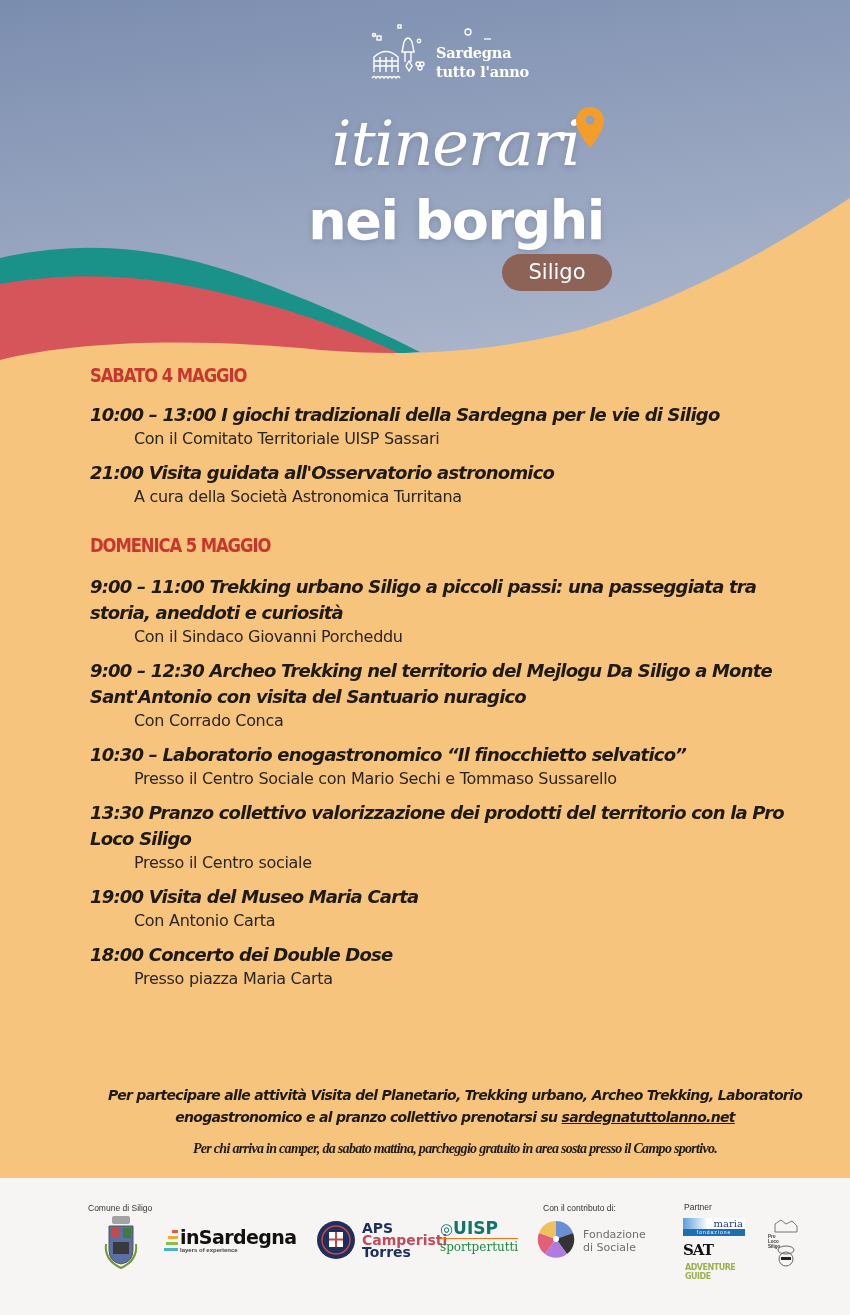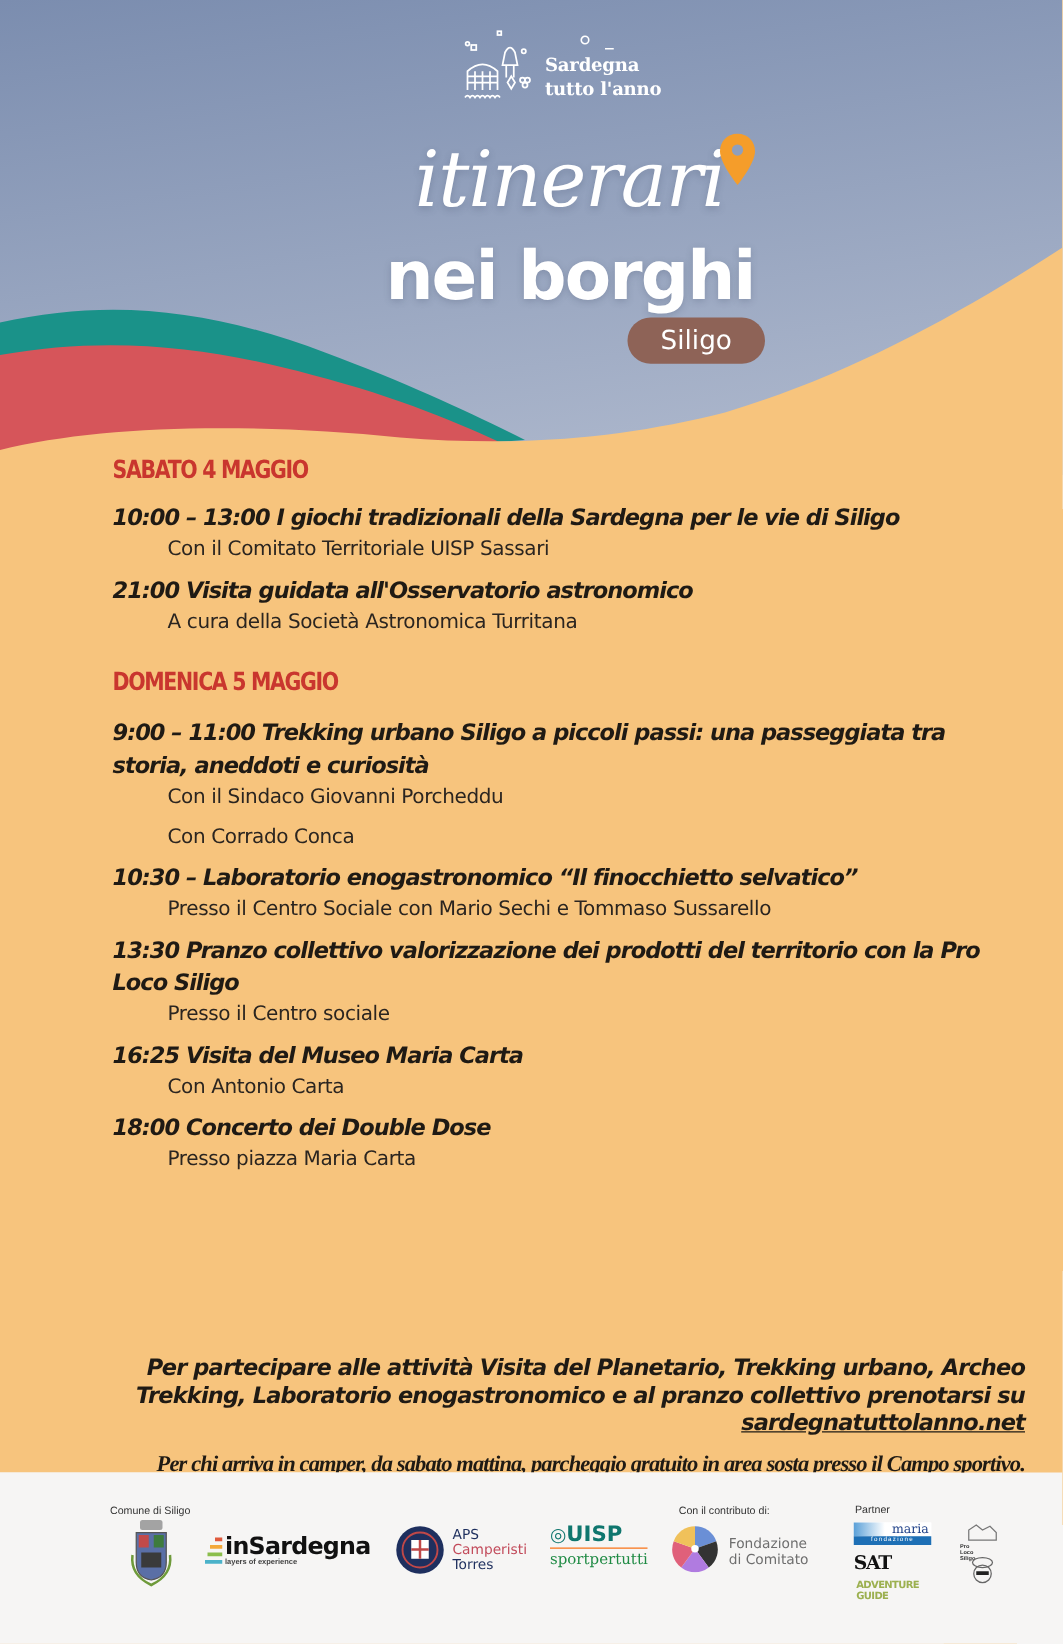--- a/index.html
+++ b/index.html
@@ -17,30 +17,30 @@
   .pin { position: absolute; left: 574px; top: 106px; width: 32px; height: 44px; }
   .title-bold { position: absolute; left: 296px; top: 186px; width: 320px; text-align: center; color: #ffffff; font-family: "DejaVu Sans", sans-serif; font-weight: bold; font-size: 54px; line-height: 70px; letter-spacing: -1.5px; text-shadow: 0 2px 6px rgba(60,70,100,0.25); }
   .location-badge { position: absolute; left: 502px; top: 254px; width: 110px; height: 37px; border-radius: 19px; background: #8e6357; color: #fff; font-family: "DejaVu Sans", sans-serif; font-size: 21px; line-height: 37px; text-align: center; }
 
   .content { position: absolute; left: 90px; top: 360px; width: 730px; }
   .day-title { color: #c9362e; font-family: "DejaVu Sans", sans-serif; font-weight: bold; font-size: 20px; letter-spacing: -1.3px; transform: scaleX(0.82); transform-origin: left center; line-height: 30px; white-space: nowrap; }
   .event { margin-top: 10px; }
   .event-title { color: #1f1a14; font-family: "DejaVu Sans", sans-serif; font-style: italic; font-weight: bold; font-size: 18px; line-height: 26px; letter-spacing: -0.8px; transform-origin: left top; }
   .event-sub { color: #2b2520; font-family: "DejaVu Sans", sans-serif; font-size: 16px; line-height: 22px; letter-spacing: -0.3px; margin-left: 44px; }
 
-  .notes { position: absolute; left: 90px; top: 1084px; width: 730px; text-align: right; color: #1f1a14; font-family: "DejaVu Sans", sans-serif; font-style: italic; font-weight: bold; font-size: 18px; line-height: 22px; letter-spacing: -0.7px; }
+  .notes { position: absolute; left: 90px; top: 1084px; width: 730px; text-align: center; color: #1f1a14; font-family: "DejaVu Sans", sans-serif; font-style: italic; font-weight: bold; font-size: 14px; line-height: 22px; letter-spacing: -0.7px; }
   .notes a { color: #1f1a14; text-decoration: underline; }
   .note2 { margin-top: 10px; font-family: Liberation Serif, serif; }
 
   .footer { position: absolute; left: 0; top: 1178px; width: 755px; height: 137px; background: #f6f5f4; }
   .flabel { position: absolute; font-size: 8.5px; color: #333; font-family: "Liberation Sans", sans-serif; }
   .logo { position: absolute; }
   .insardegna { font-family: "DejaVu Sans", sans-serif; font-weight: bold; font-size: 19px; color: #111; letter-spacing: -0.6px; }
   .insardegna-sub { font-size: 6px; color: #444; font-weight: bold; }
-  .aps-text { font-family: "DejaVu Sans", sans-serif; font-weight: normal; font-size: 11px; line-height: 12px; }
+  .aps-text { font-family: "DejaVu Sans", sans-serif; font-weight: bold; font-size: 14px; line-height: 12px; }
   .uisp-main { font-family: "DejaVu Sans", sans-serif; font-weight: bold; font-size: 17px; color: #0f766e; }
   .uisp-sub { font-family: "DejaVu Serif", serif; font-size: 12px; color: #1e8a43; border-top: 1px solid #f97316; padding-top: 1px; }
   .fond-text { font-family: "DejaVu Sans", sans-serif; font-size: 11px; line-height: 13px; color: #6e6e6e; }
 </style>
 </head>
 <body>
 
 <div class="poster">
 
   <div class="sky">
@@ -108,32 +108,33 @@
       </div>
     </div>
 
     <div style="margin-top:22px">
       <div class="day-title">DOMENICA 5 MAGGIO</div>
       <div class="event" style="margin-top:14px">
         <div class="event-title">9:00 – 11:00 Trekking urbano Siligo a piccoli passi: una passeggiata tra storia, aneddoti e curiosità</div>
         <div class="event-sub">Con il Sindaco Giovanni Porcheddu</div>
       </div>
       <div class="event">
+        <div class="event-title">9:00 – 12:30 Archeo Trekking nel territorio del Mejlogu Da Siligo a Monte Sant'Antonio con visita del Santuario nuragico</div>
         <div class="event-sub">Con Corrado Conca</div>
       </div>
       <div class="event">
         <div class="event-title">10:30 – Laboratorio enogastronomico “Il finocchietto selvatico”</div>
         <div class="event-sub">Presso il Centro Sociale con Mario Sechi e Tommaso Sussarello</div>
       </div>
       <div class="event">
         <div class="event-title">13:30 Pranzo collettivo valorizzazione dei prodotti del territorio con la Pro Loco Siligo</div>
         <div class="event-sub">Presso il Centro sociale</div>
       </div>
       <div class="event">
-        <div class="event-title">16:25 Visita del Museo Maria Carta</div>
+        <div class="event-title">19:00 Visita del Museo Maria Carta</div>
         <div class="event-sub">Con Antonio Carta</div>
       </div>
       <div class="event">
         <div class="event-title">18:00  Concerto dei Double Dose</div>
         <div class="event-sub">Presso piazza Maria Carta</div>
       </div>
     </div>
   </div>
 
   <div class="notes">
@@ -187,21 +188,21 @@
   <svg class="logo" style="left:537px;top:42px" width="38" height="38" viewBox="0 0 38 38">
     <path d="M19,19 L19,1 A18,18 0 0,1 36,13 Z" fill="#6a8fd6"></path>
     <path d="M19,19 L36,13 A18,18 0 0,1 30,34 Z" fill="#333"></path>
     <path d="M19,19 L30,34 A18,18 0 0,1 8,34 Z" fill="#b07be0"></path>
     <path d="M19,19 L8,34 A18,18 0 0,1 2,13 Z" fill="#e0607a"></path>
     <path d="M19,19 L2,13 A18,18 0 0,1 19,1 Z" fill="#f0c15a"></path>
     <circle cx="19" cy="19" r="3" fill="#fff"></circle>
   </svg>
   <div class="logo fond-text" style="left:583px;top:50px">
     <div>Fondazione</div>
-    <div>di Comitato</div>
+    <div>di Sociale</div>
   </div>
 
   <div class="flabel" style="left:684px;top:24px">Partner</div>
   <div class="logo" style="left:683px;top:40px;width:62px;height:18px;background:#ffffff">
     <div style="position:absolute;left:0;top:0;width:62px;height:11px;background:linear-gradient(90deg,#5aa0d8,#fff 40%,#fff);"></div>
     <div style="position:absolute;right:2px;top:0;font-family:'DejaVu Serif',serif;font-size:10px;color:#1d3f87;line-height:11px">maria</div>
     <div style="position:absolute;left:0;top:11px;width:62px;height:7px;background:#1d6fb5;color:#fff;font-size:5px;line-height:7px;text-align:center;letter-spacing:1px">fondazione</div>
   </div>
   <div class="logo" style="left:683px;top:63px">
     <span style="font-family:'DejaVu Serif',serif;font-weight:bold;font-size:15px;color:#111;letter-spacing:-1px">SAT</span>

